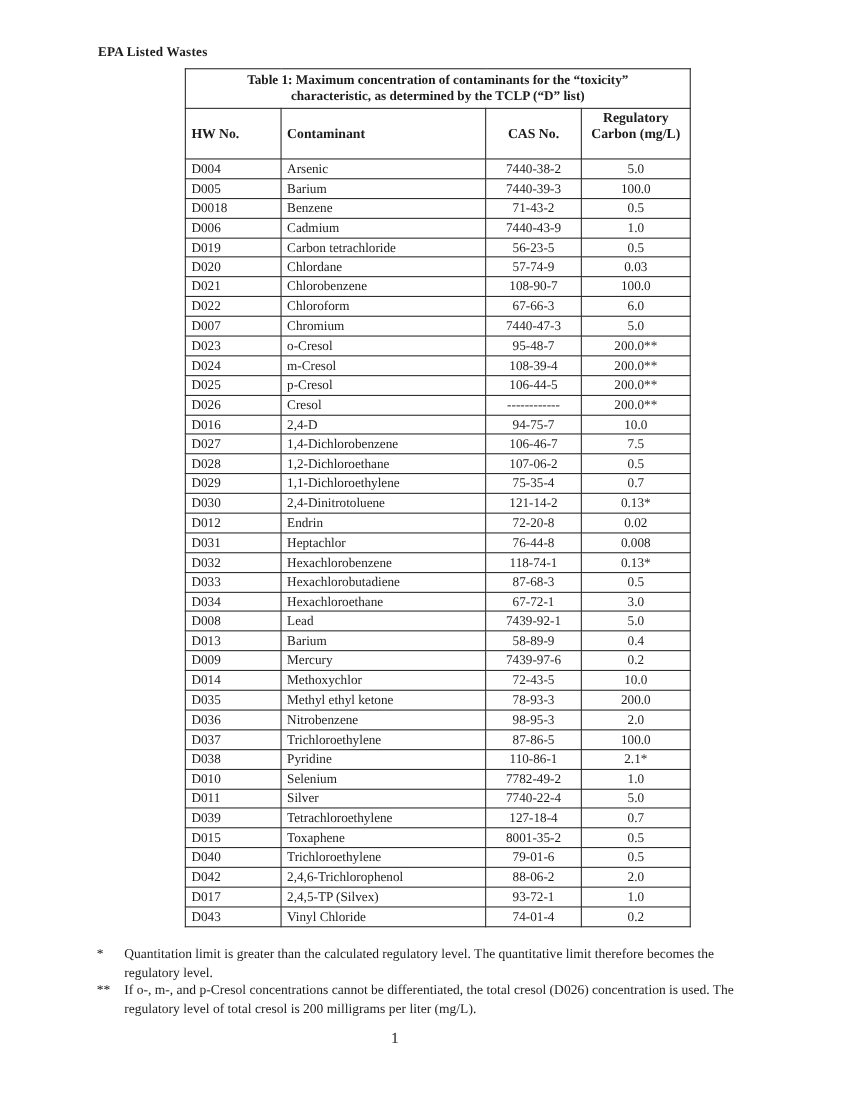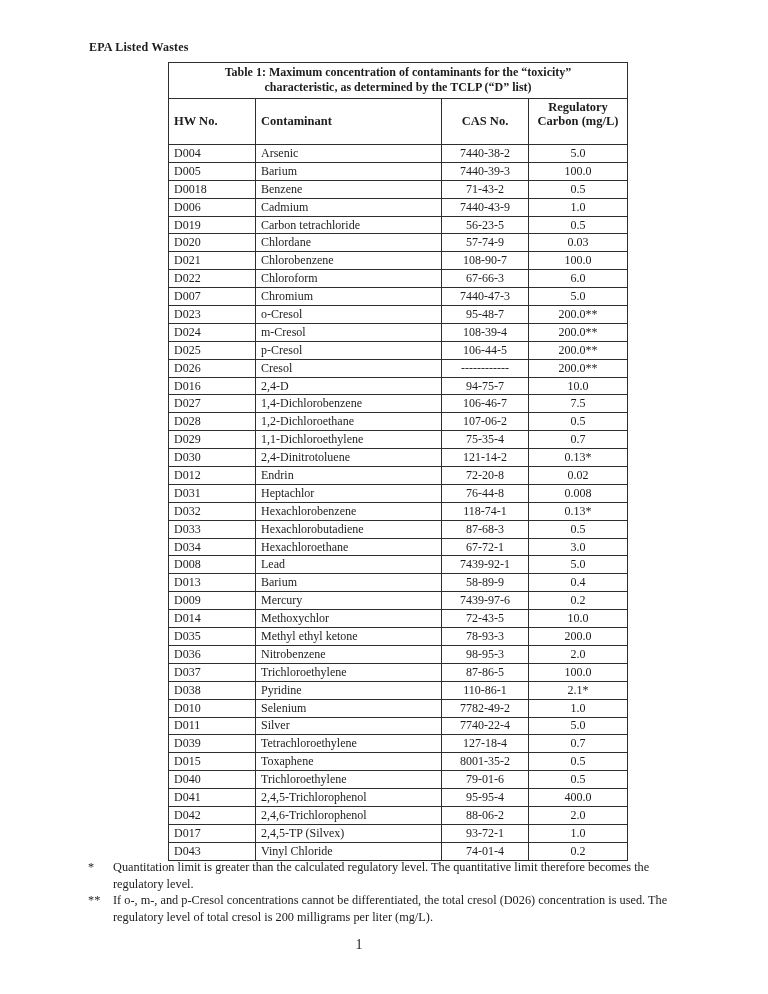--- a/index.html
+++ b/index.html
@@ -358,26 +358,20 @@
         <td class="col-reg">0.5</td>
       </tr>
 
       <tr>
         <td class="col-hw">D040</td>
         <td class="col-cont">Trichloroethylene</td>
         <td class="col-cas">79-01-6</td>
         <td class="col-reg">0.5</td>
       </tr>
 
-      <tr>
-        <td class="col-hw">D041</td>
-        <td class="col-cont">2,4,5-Trichlorophenol</td>
-        <td class="col-cas">95-95-4</td>
-        <td class="col-reg">400.0</td>
-      </tr>
 
       <tr>
         <td class="col-hw">D042</td>
         <td class="col-cont">2,4,6-Trichlorophenol</td>
         <td class="col-cas">88-06-2</td>
         <td class="col-reg">2.0</td>
       </tr>
 
       <tr>
         <td class="col-hw">D017</td>

